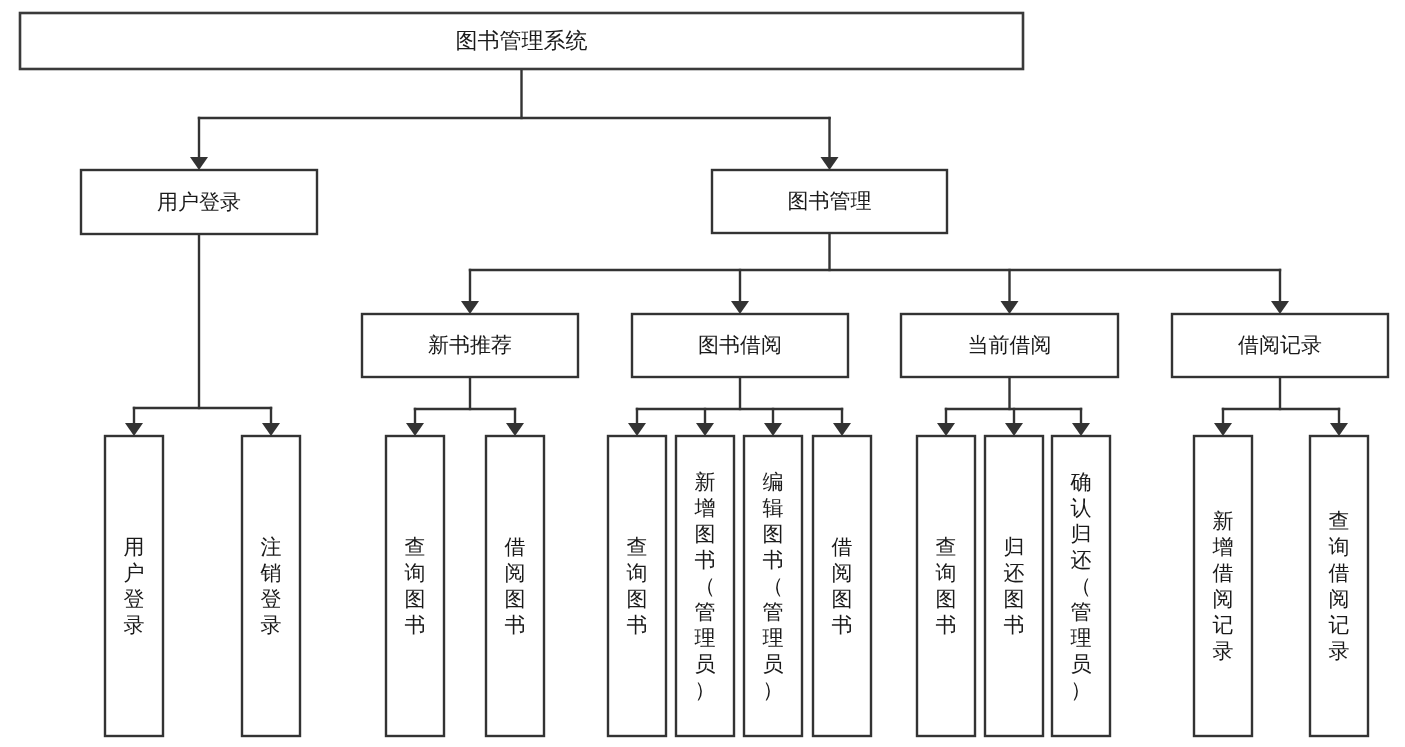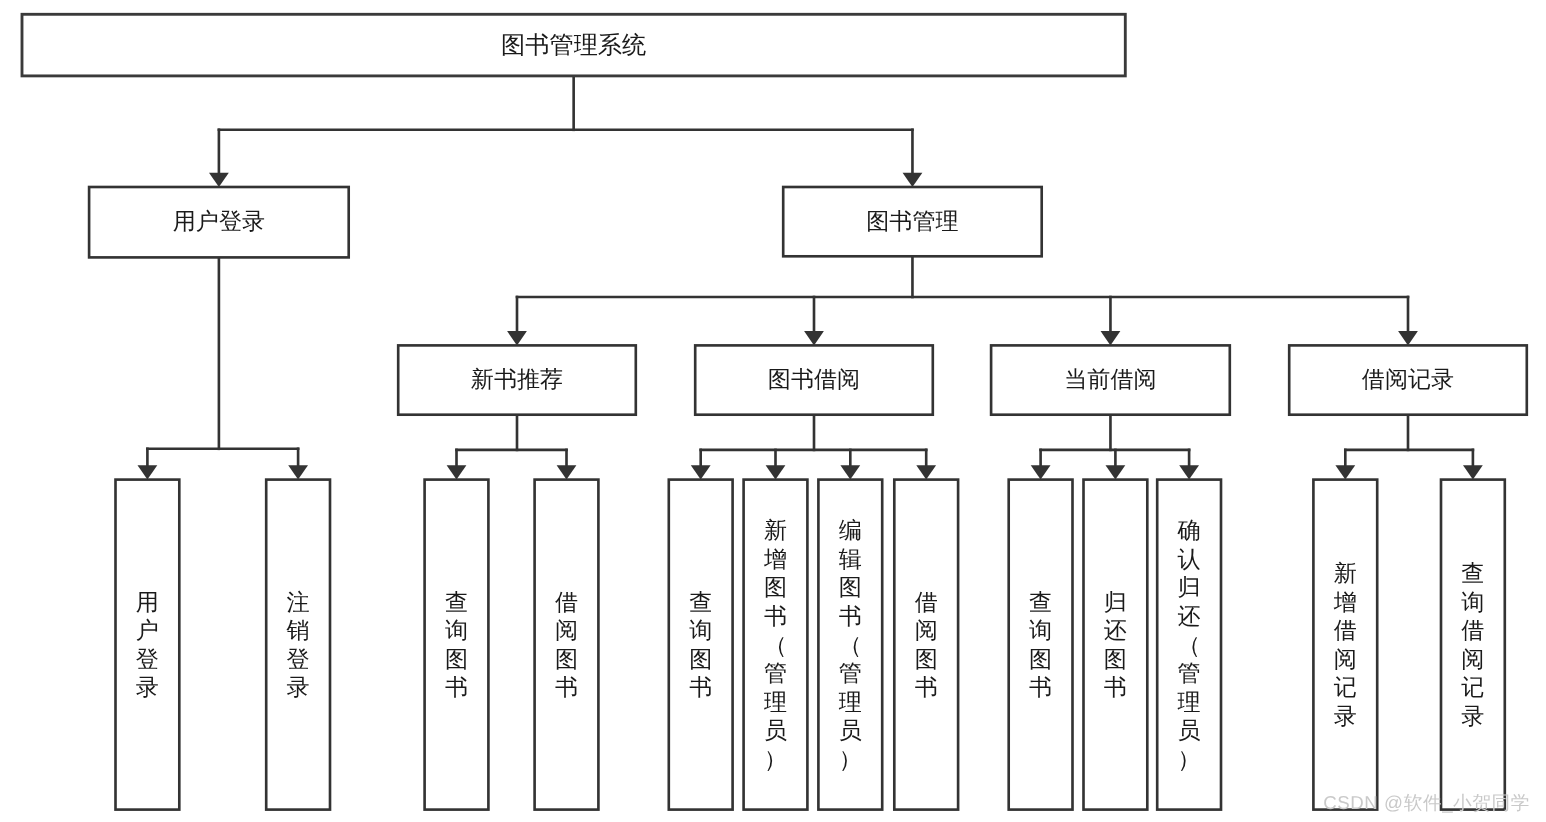--- a/index.html
+++ b/index.html
@@ -210,14 +210,13 @@
         <g>
           <rect x="1194" y="436" width="58" height="300" class="node-box"></rect>
           <text x="1223" y="0" class="leaf-label"><tspan x="1223" y="528.28">新</tspan><tspan x="1223" y="554.28">增</tspan><tspan x="1223" y="580.28">借</tspan><tspan x="1223" y="606.28">阅</tspan><tspan x="1223" y="632.28">记</tspan><tspan x="1223" y="658.28">录</tspan></text>
         </g>
         <g>
           <rect x="1310" y="436" width="58" height="300" class="node-box"></rect>
           <text x="1339" y="0" class="leaf-label"><tspan x="1339" y="528.28">查</tspan><tspan x="1339" y="554.28">询</tspan><tspan x="1339" y="580.28">借</tspan><tspan x="1339" y="606.28">阅</tspan><tspan x="1339" y="632.28">记</tspan><tspan x="1339" y="658.28">录</tspan></text>
         </g>
       </g>
   </svg>
-  <div class="watermark">CSDN @软件_小贺同学</div>
 </div>
 
 </body></html>

